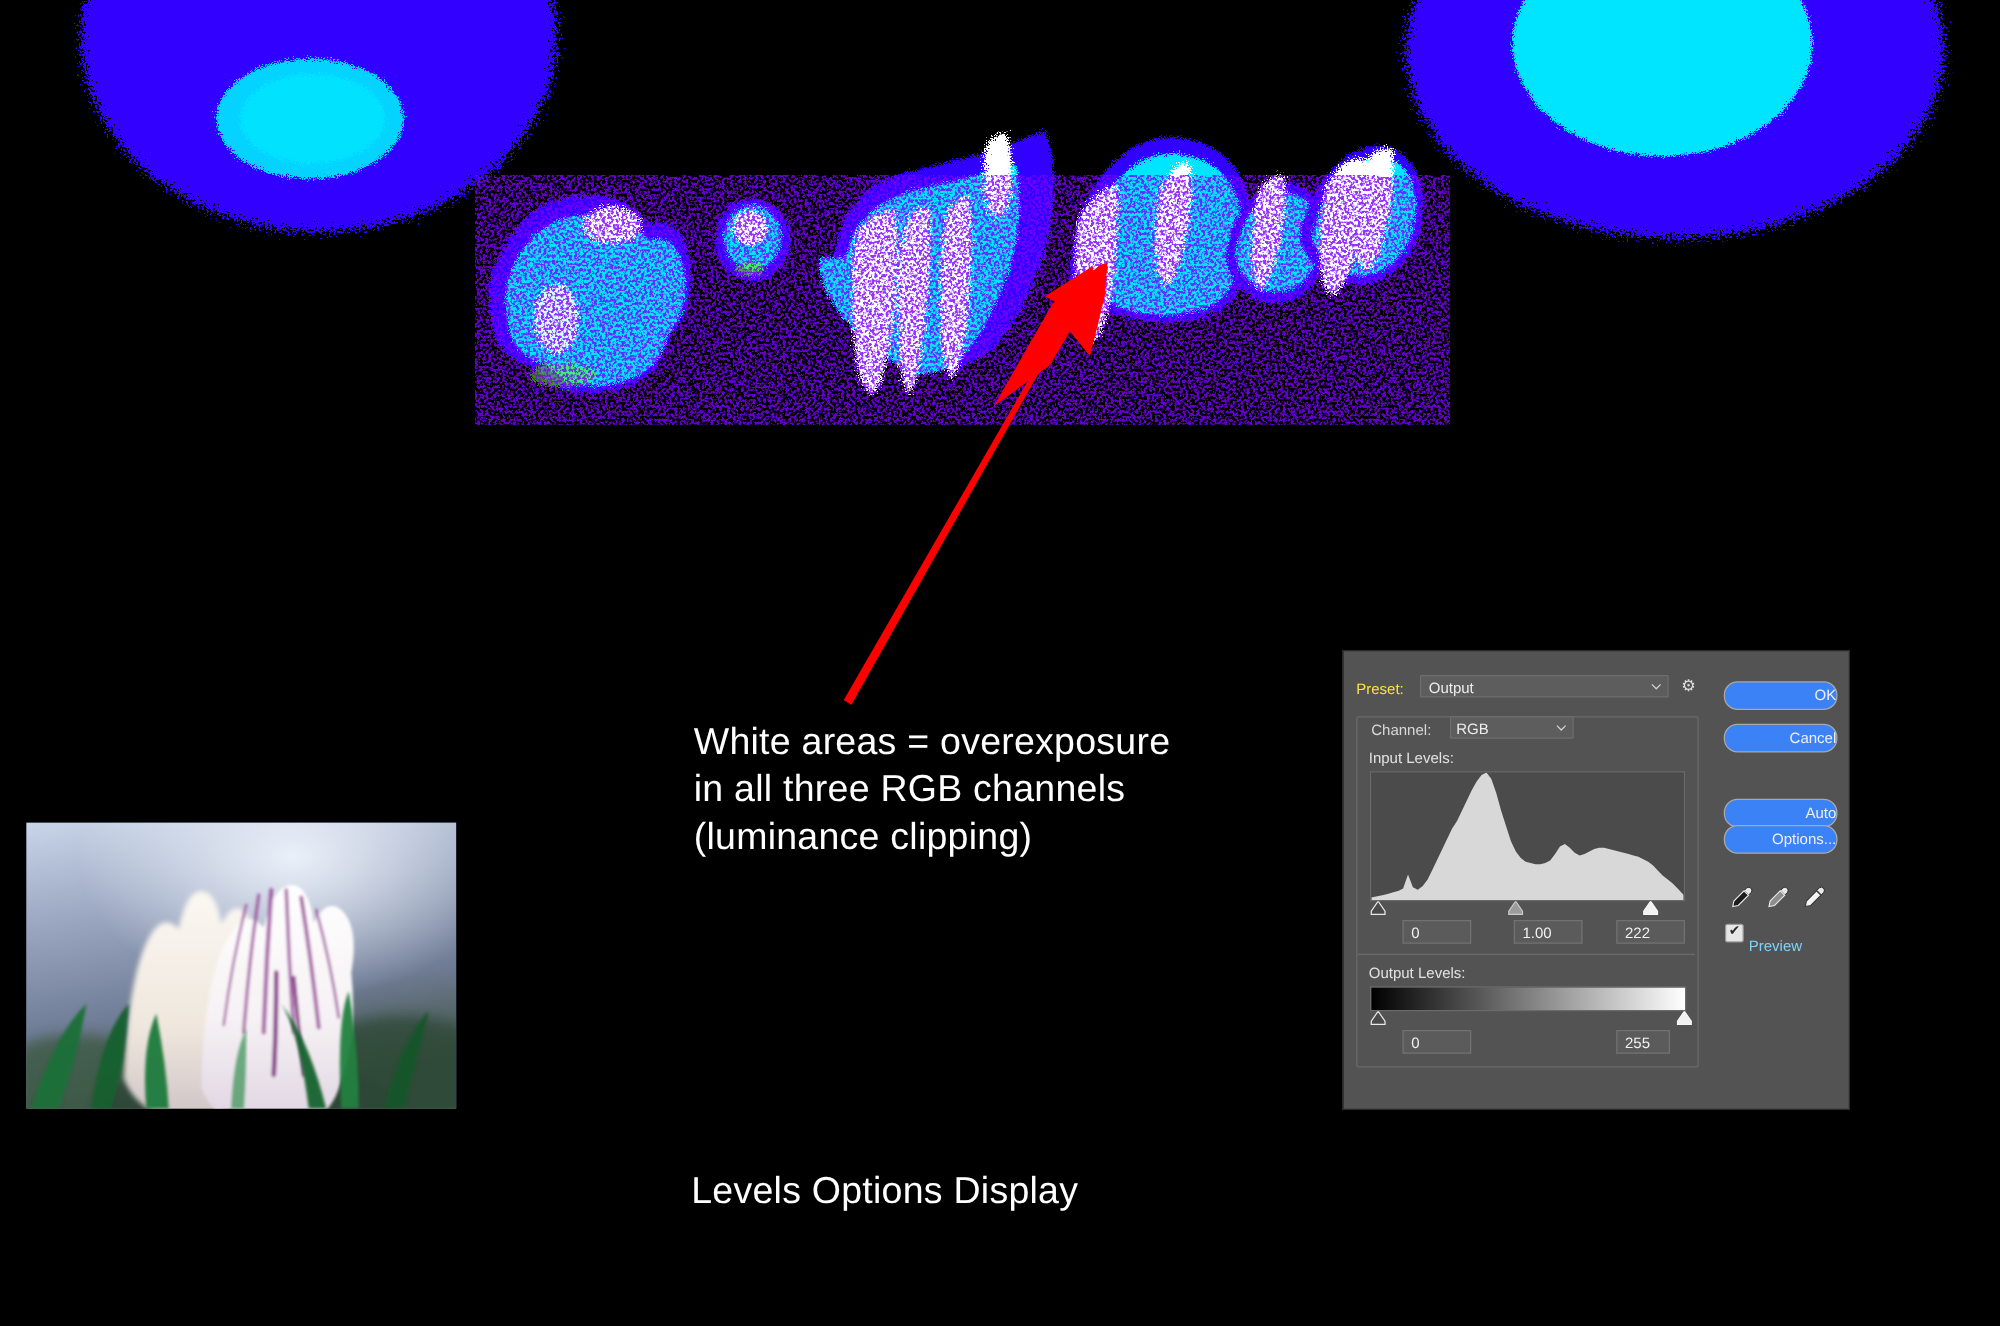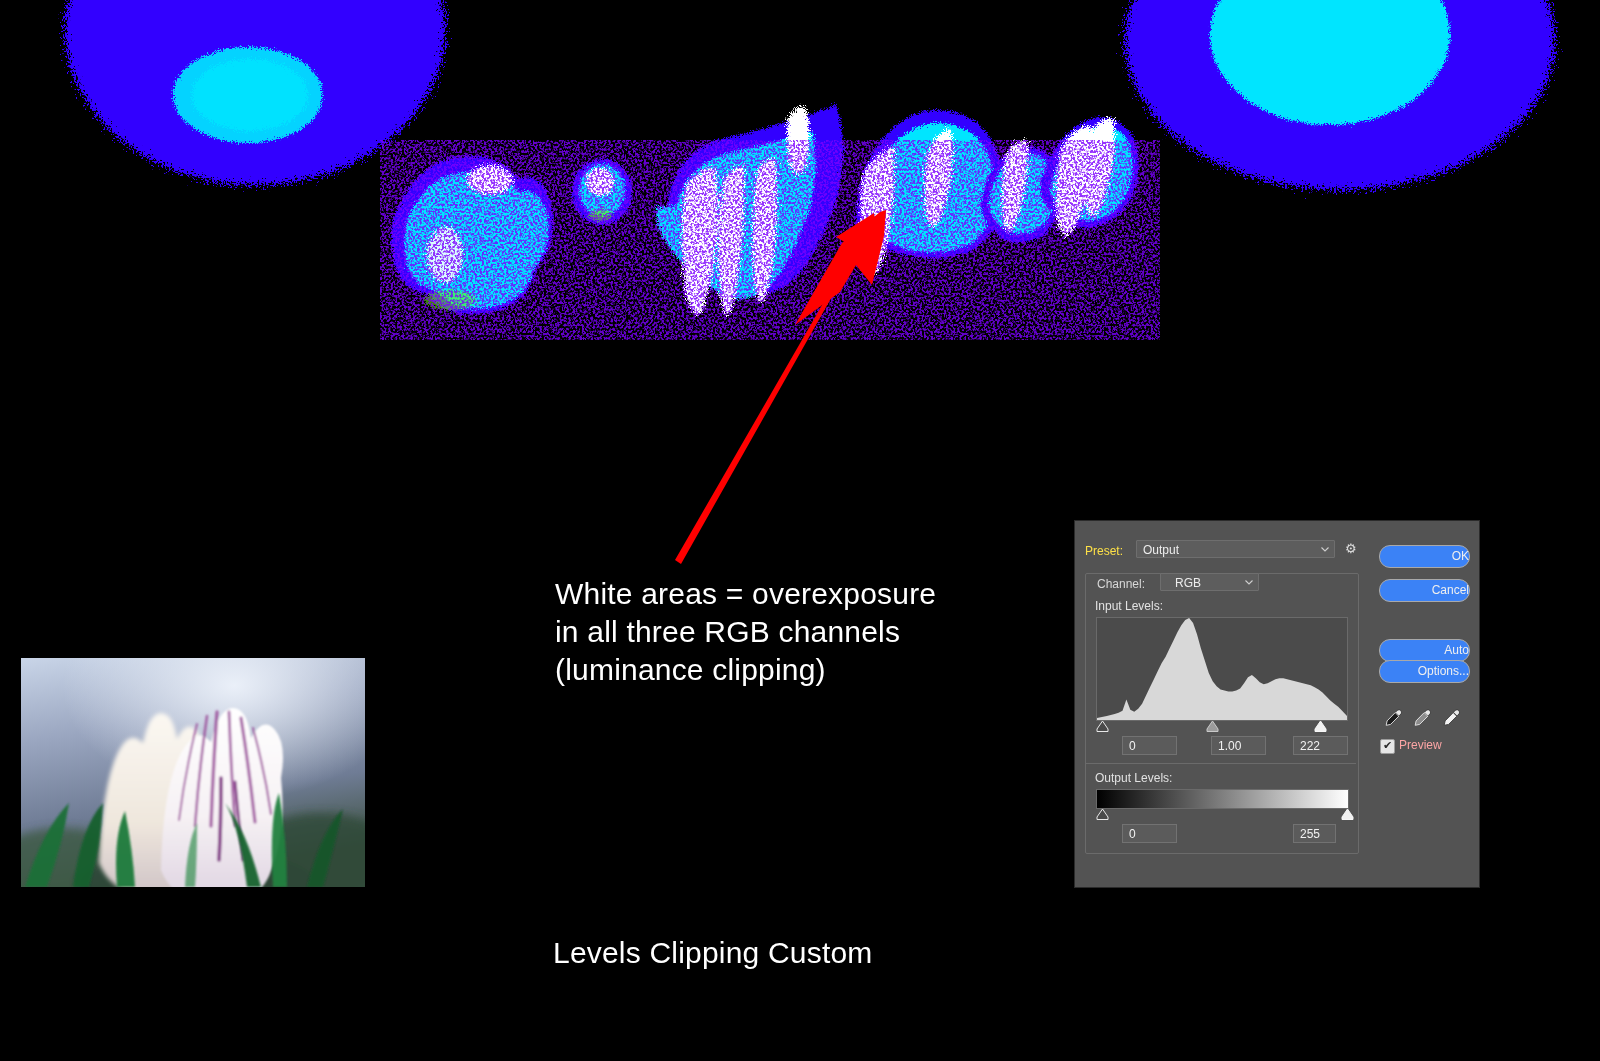--- a/index.html
+++ b/index.html
@@ -62,21 +62,21 @@
     position:absolute;left:10px;top:52px;width:272px;height:279px;
     border:1px solid #6b6b6b;border-radius:2px;
   }
   #channel-label{
     position:absolute;left:18px;top:56px;font-size:12px;color:#d8d8d8;
     background:#535353;padding:0 4px;z-index:3;
   }
   #channel-select{
     position:absolute;left:85px;top:52px;width:99px;height:18px;z-index:3;
     background:#5d5d5d;border:1px solid #6e6e6e;border-radius:1px;
-    color:#ededed;font-size:12px;line-height:18px;padding-left:14px;box-sizing:border-box;
+    color:#ededed;font-size:12px;line-height:18px;padding-left:4px;box-sizing:border-box;
   }
   #channel-caret{position:absolute;right:4px;top:3px;width:10px;height:10px;}
 
   #input-levels-label{position:absolute;left:20px;top:78px;font-size:12px;color:#e2e2e2;}
   #histogram{
     position:absolute;left:21px;top:96px;width:250px;height:102px;
     background:#4b4b4b;border:1px solid #6a6a6a;overflow:hidden;
   }
   #histogram svg{display:block;width:250px;height:102px;}
 
@@ -124,21 +124,21 @@
 
   #preview-row{position:absolute;left:305px;top:217px;height:16px;}
   #preview-checkbox{
     position:absolute;left:0;top:1px;width:13px;height:13px;
     background:#e6e6e6;border:1px solid #9c9c9c;border-radius:2px;
   }
   #preview-check-mark{
     position:absolute;left:2px;top:-1px;width:10px;height:10px;
     color:#2b2b2b;font-size:11px;line-height:13px;
   }
-  #preview-label{position:absolute;left:19px;top:0;font-size:12px;color:#fca5a5;white-space:nowrap;}
+  #preview-label{position:absolute;left:19px;top:12px;font-size:12px;color:#7dd3fc;white-space:nowrap;}
 </style>
 </head>
 <body>
 
 <svg id="clip-canvas" viewBox="0 0 1600 1061" preserveAspectRatio="none" xmlns="http://www.w3.org/2000/svg">
   <defs>
     <filter id="grain" x="-20%" y="-20%" width="140%" height="140%">
       <feTurbulence type="fractalNoise" baseFrequency="0.9" numOctaves="3" seed="7" result="n"></feTurbulence>
       <feDisplacementMap in="SourceGraphic" in2="n" scale="14" xChannelSelector="R" yChannelSelector="G"></feDisplacementMap>
     </filter>
@@ -336,21 +336,21 @@
       <path d="M286 229 q14 -56 36 -78 q-10 42 -20 78 z" fill="#15562a" filter="url(#soft3)"></path>
       <path d="M164 229 q2 -44 12 -64 q0 36 -2 64 z" fill="#2a8a46" opacity="0.7" filter="url(#soft3)"></path>
     </g>
   </svg>
 </div>
 
 <div class="anno" id="anno-overexposure">White areas = overexposure
 in all three RGB channels
 (luminance clipping)</div>
 
-<div class="anno" id="caption-title">Levels Clipping Custom</div>
+<div class="anno" id="caption-title">Levels Options Display</div>
 
 <div id="levels-dialog">
 
 
   <div id="levels-body">
 
     <span id="preset-label">Preset:</span>
     <div id="preset-select">
       <span>Output</span>
       <svg id="preset-caret" viewBox="0 0 10 10">

